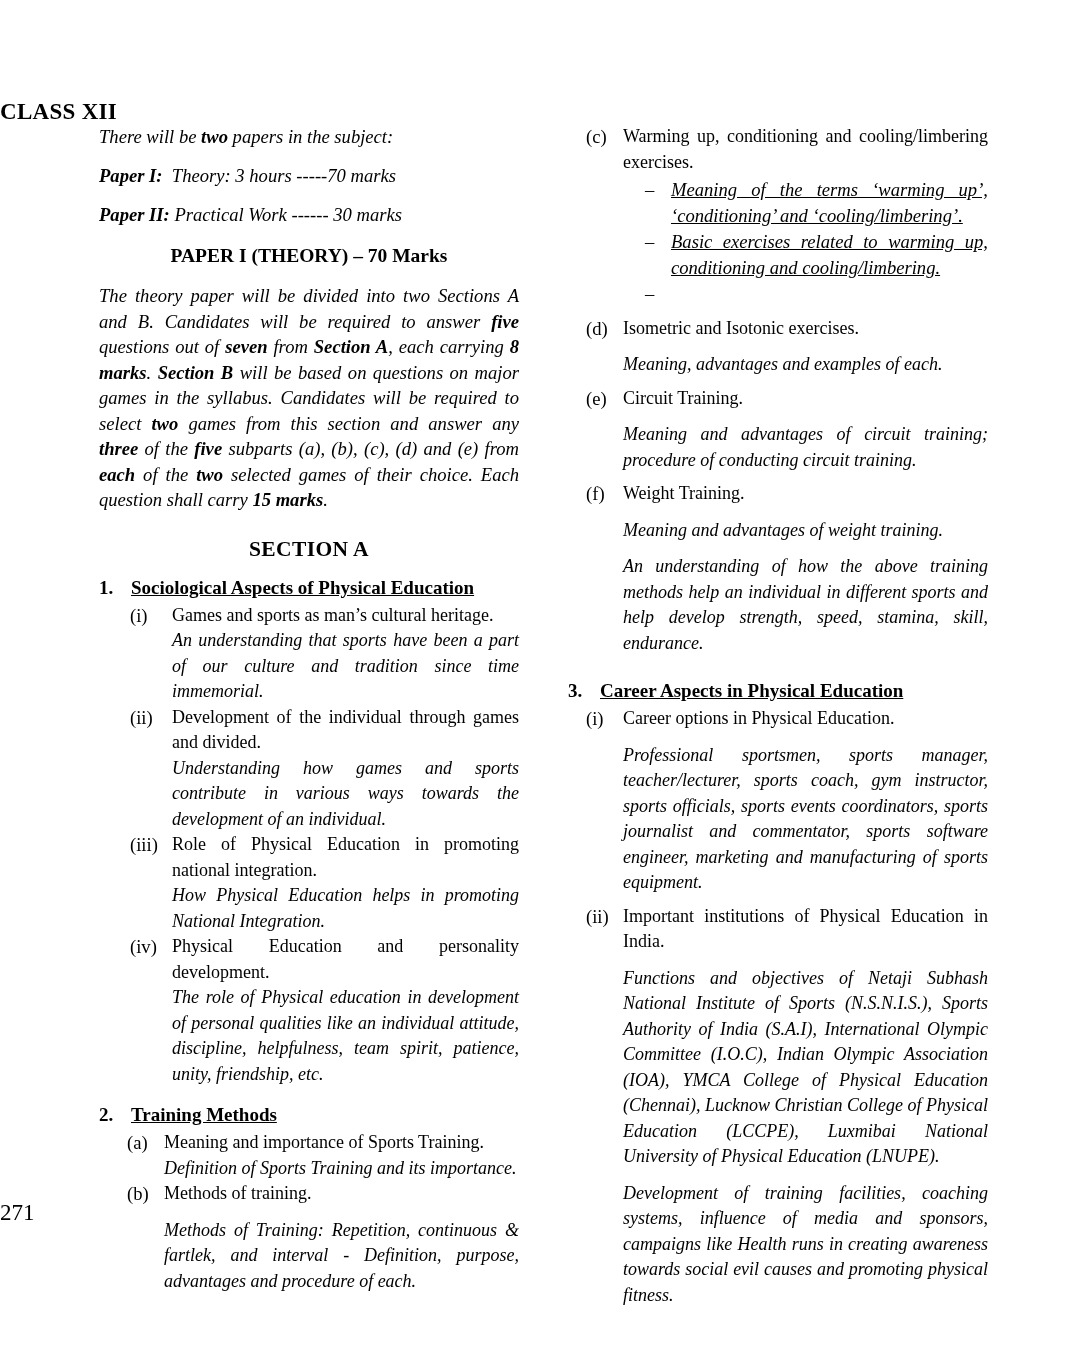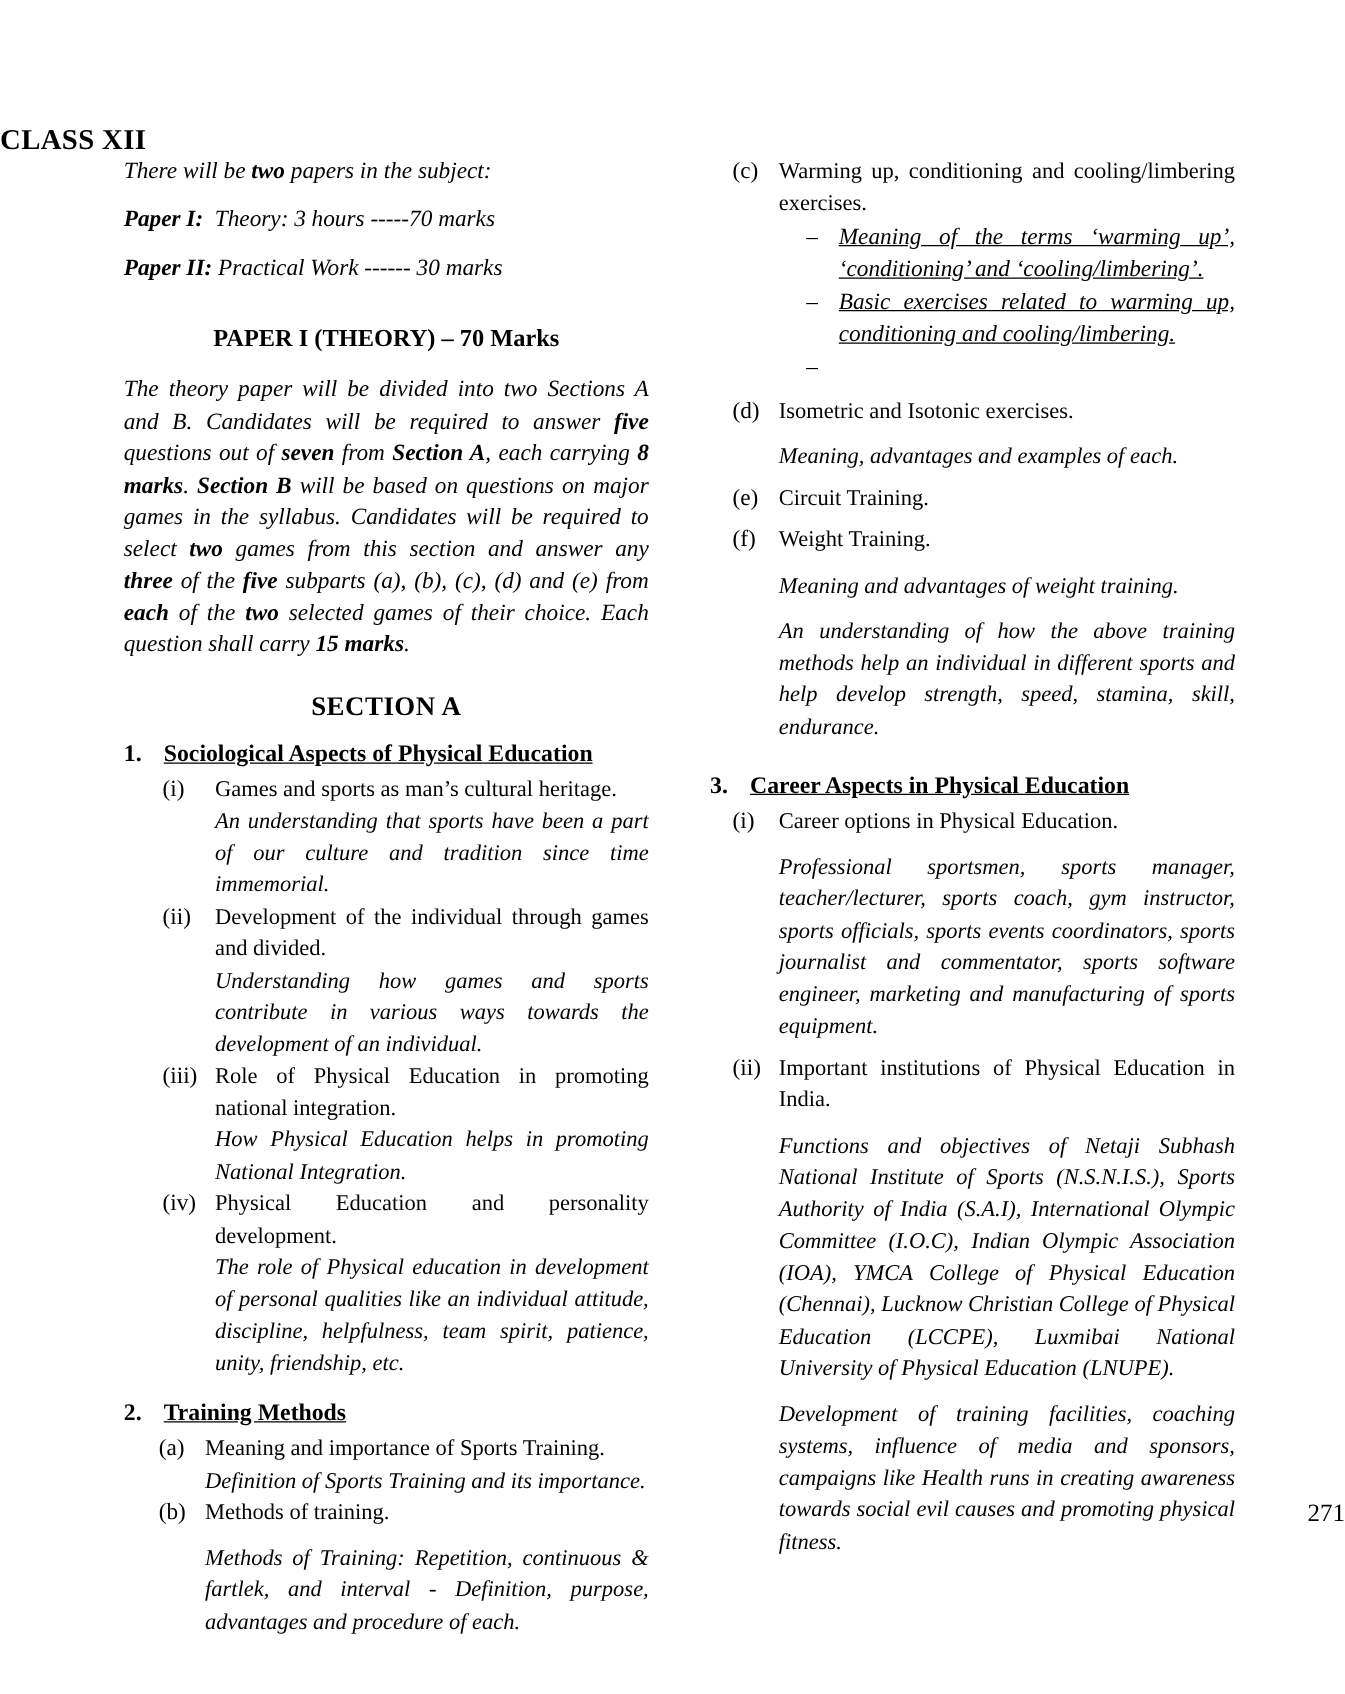--- a/index.html
+++ b/index.html
@@ -68,21 +68,21 @@
   }
   .paper-line .lbl {
     font-weight: bold;
     text-align: right;
   }
   .centered-head {
     text-align: center;
     font-weight: bold;
     font-style: normal;
     font-size: 19.5px;
-    margin: 34px 0 16px 0;
+    margin: 18px 0 16px 0;
     font-family: Liberation Serif, serif;
   }
   .section-head {
     text-align: center;
     font-weight: bold;
     font-style: normal;
     font-size: 21.5px;
     letter-spacing: 0.4px;
     margin: 24px 0 13px 0;
   }
@@ -175,22 +175,22 @@
     text-decoration: underline;
   }
   .gap-sm { height: 8px; }
   .gap-md { height: 15px; }
   .gap-lg { height: 22px; }
   .page-number {
     position: absolute;
     top: 1200px;
     left: 0;
     width: 1076px;
-    text-align: right;
-    font-size: 20px;
+    text-align: left;
+    font-size: 23px;
     font-style: normal;
   }
 </style>
 </head>
 <body>
 
 <div class="page">
 
   <div class="page-header">CLASS XII</div>
 
@@ -303,20 +303,21 @@
           <div class="desc spaced">Meaning, advantages and examples of each.</div>
         </span>
       </div>
 
       <div class="gap-sm"></div>
 
       <div class="sub">
         <span class="marker">(e)</span>
         <span class="body">
           <div class="plain desc">Circuit Training.</div>
+          <div class="desc spaced">Meaning and advantages of circuit training; procedure of conducting circuit training.</div>
         </span>
       </div>
 
       <div class="gap-sm"></div>
 
       <div class="sub">
         <span class="marker">(f)</span>
         <span class="body">
           <div class="plain desc">Weight Training.</div>
           <div class="desc spaced">Meaning and advantages of weight training.</div>

